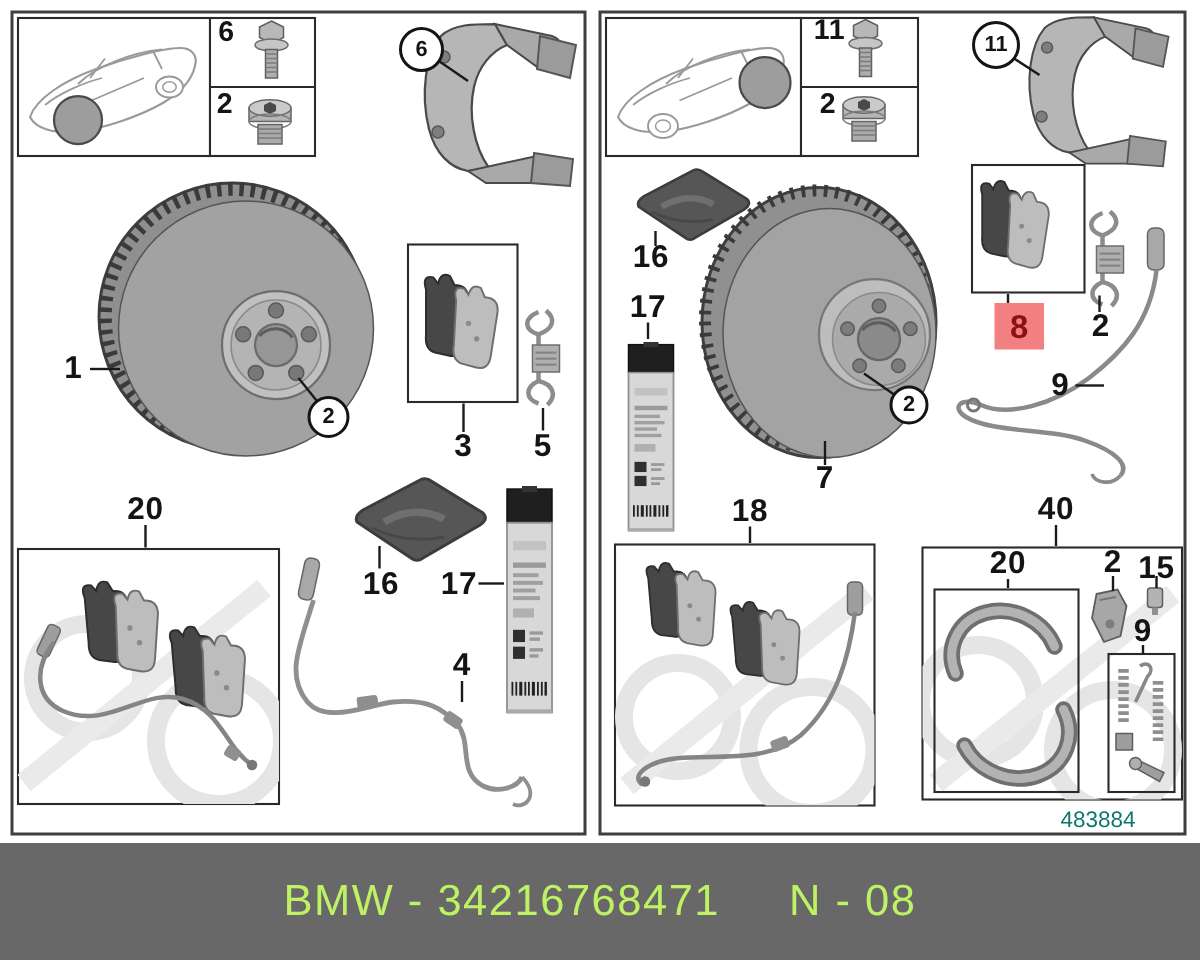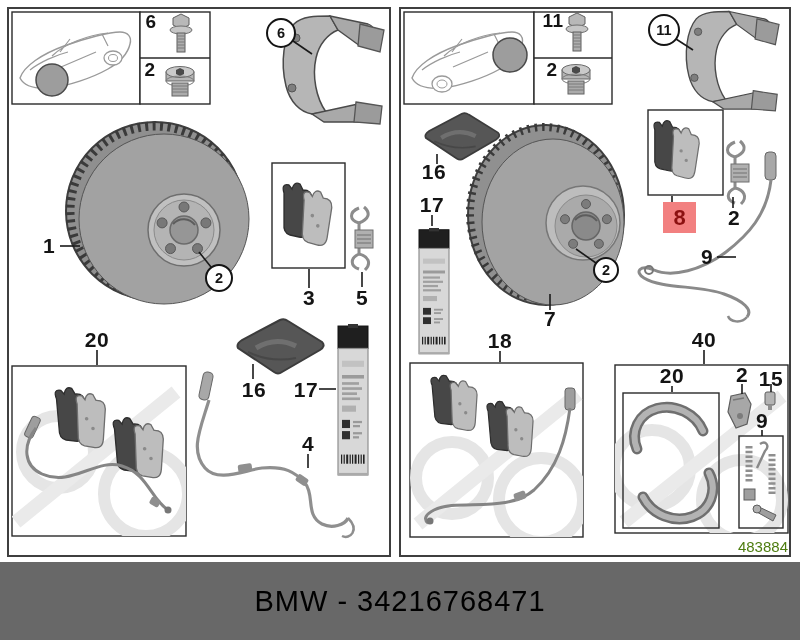--- a/index.html
+++ b/index.html
@@ -7,25 +7,25 @@
          font-family:"Liberation Sans",sans-serif;}
   #art{position:absolute;left:0;top:0;}
   .plabel{position:absolute;transform:translate(-50%,-50%);
           font:700 21px "Liberation Sans",sans-serif;color:#141414;letter-spacing:.5px;
           white-space:nowrap;z-index:5;}
   .plabel.small{font-size:19px;}
   .plabel.circ{font-size:14.5px;letter-spacing:0;}
   .hl8{position:absolute;left:663px;top:202px;width:33px;height:31px;background:#f28080;
        display:flex;align-items:center;justify-content:center;
        font:700 22px "Liberation Sans",sans-serif;color:#8c1111;z-index:5;}
-  .docnum{position:absolute;left:788px;top:538px;transform:translate(-100%,0);
-          font:400 15px "Liberation Sans",sans-serif;color:#4d7c0f;z-index:5;}
+  .docnum{position:absolute;left:757px;top:538px;transform:translate(-100%,0);
+          font:400 15px "Liberation Sans",sans-serif;color:#0f766e;z-index:5;}
   .footer{position:absolute;left:0;top:562px;width:800px;height:78px;background:#686868;
           display:flex;align-items:center;justify-content:center;gap:46px;
-          color:#000000;font:400 29px "Liberation Sans",sans-serif;letter-spacing:1px;z-index:6;}
+          color:#bef264;font:400 29px "Liberation Sans",sans-serif;letter-spacing:1px;z-index:6;}
 </style>
 </head>
 <body>
 
 <div id="stage">
 
 <svg id="art" width="800" height="640" viewBox="0 0 800 640">
   <defs>
     <clipPath id="cp18">
           <rect x="12" y="366" width="174" height="170"></rect>
@@ -347,15 +347,16 @@
 <div class="plabel" style="left:704px;top:340px">40</div>
 <div class="plabel" style="left:672px;top:376px">20</div>
 <div class="plabel" style="left:742px;top:375px">2</div>
 <div class="plabel" style="left:771px;top:379px">15</div>
 <div class="plabel" style="left:762px;top:421px">9</div>
 
 <div class="docnum">483884</div>
 
 <div class="footer">
   <span>BMW - 34216768471</span>
+  <span>N - 08</span>
 </div>
 
 </div>
 
 </body></html>

